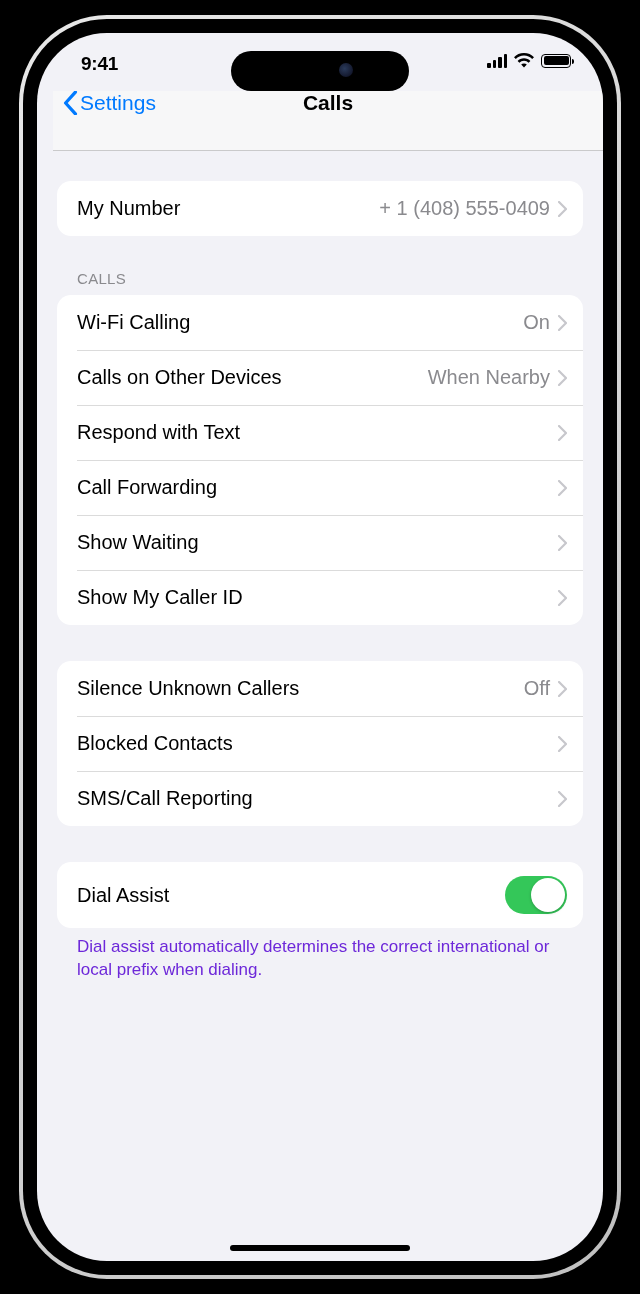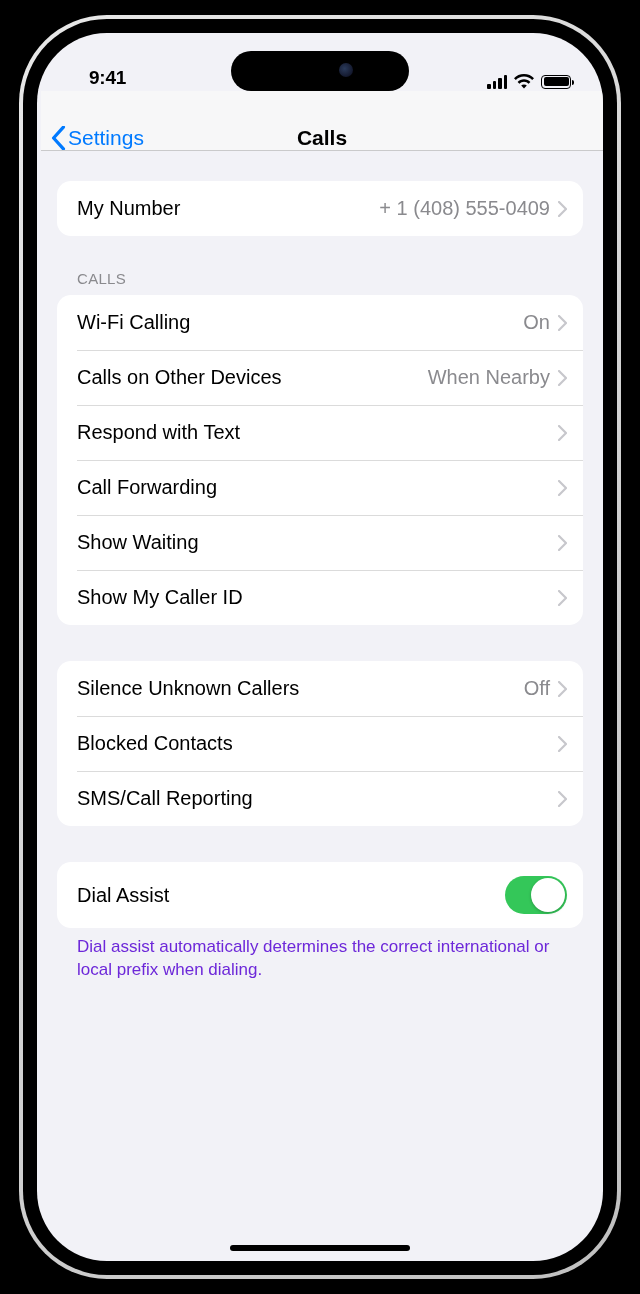--- a/index.html
+++ b/index.html
@@ -62,26 +62,26 @@
       right: 56px;
       width: 14px;
       height: 14px;
       border-radius: 50%;
       background: radial-gradient(circle at 40% 40%, #2a3a5a, #0a0a1a);
     }
     
     .status-bar {
       position: absolute;
       top: 0;
-      left: 8px;
+      left: 0;
       right: 0;
       height: 58px;
       display: flex;
       justify-content: space-between;
-      align-items: flex-end;
+      align-items: flex-start;
       padding: 20px 32px 2px 44px;
       z-index: 50;
     }
     .status-time {
       font-size: 19px;
       font-weight: 600;
       color: #000;
       letter-spacing: -0.2px;
     }
     .status-right {
@@ -109,26 +109,26 @@
       right: -4px; top: 4px;
       width: 2.5px; height: 5px;
       background: #000;
       border-radius: 0 2px 2px 0;
     }
     .battery-fill { width: 100%; height: 100%; background: #000; border-radius: 2px; }
     
     .nav-bar {
       position: absolute;
       top: 58px;
-      left: 4px; right: 0;
+      left: 16px; right: 0;
       height: 60px;
       background: rgba(247,247,247,0.92);
       border-bottom: 0.5px solid rgba(0,0,0,0.18);
       display: flex;
-      align-items: flex-end;
+      align-items: flex-start;
       z-index: 40;
     }
     .nav-back {
       display: flex;
       align-items: center;
       color: #007aff;
       font-size: 21px;
       padding-left: 10px;
       cursor: pointer;
     }

